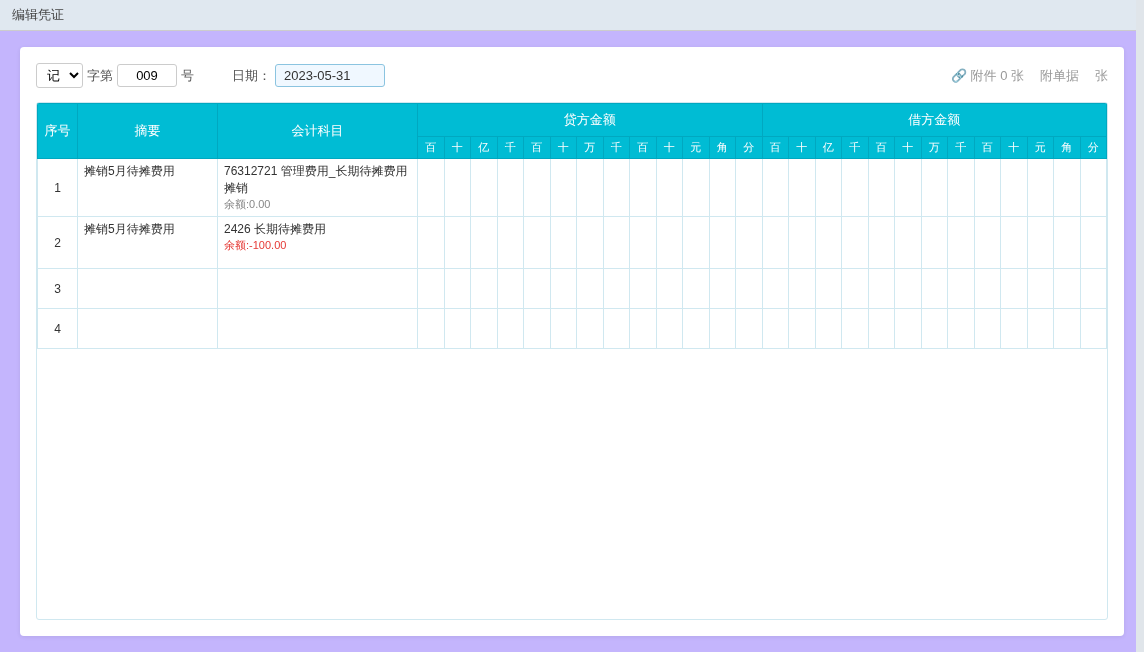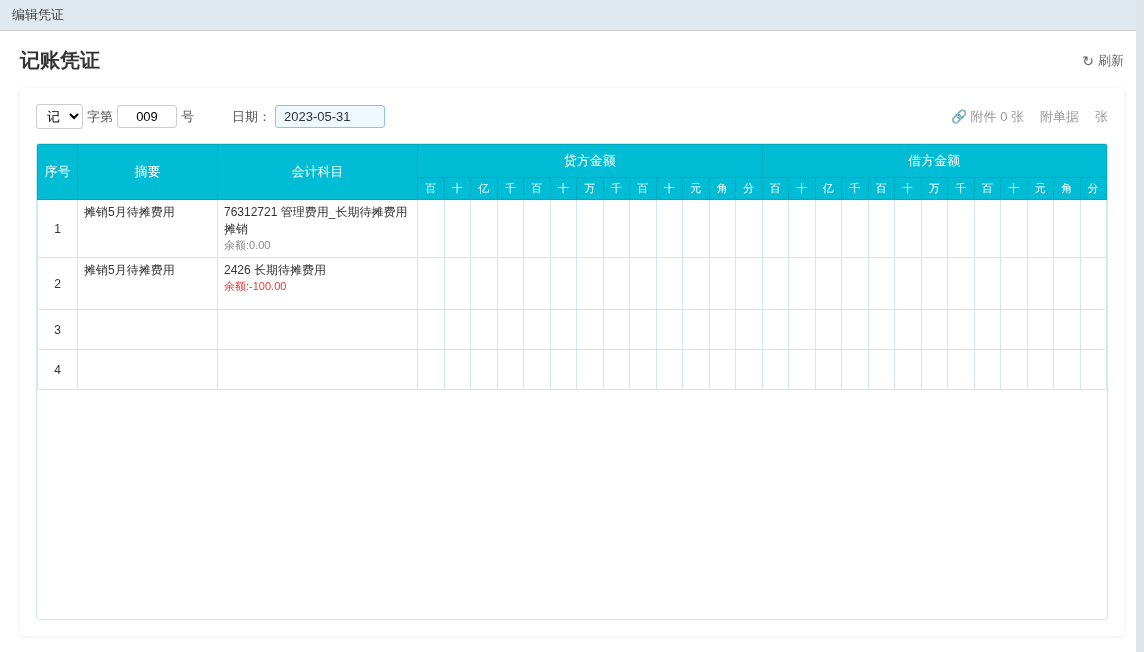--- a/index.html
+++ b/index.html
@@ -9,21 +9,21 @@
       background: #e8edf2;
       width: 1144px;
       height: 652px;
       overflow: hidden;
     }
     .window {
       width: 1144px;
       height: 652px;
       display: flex;
       flex-direction: column;
-      background: #ffffff;
+      background: #c4b5fd;
     }
     .titlebar {
       background: #e0e8f0;
       padding: 6px 12px;
       font-size: 13px;
       color: #444;
       border-bottom: 1px solid #ccc;
       flex-shrink: 0;
     }
     .content-area {
@@ -219,27 +219,20 @@
     }
   </style>
 </head>
 <body>
 
 <div class="window">
   <div class="titlebar">
     <span>编辑凭证</span>
   </div>
   <div class="content-area">
-    <div class="page-header">
-      <span class="page-title">记账凭证</span>
-      <button class="refresh-btn">
-        <span style="font-size:14px;">↻</span>
-        <span>刷新</span>
-      </button>
-    </div>
     <div class="card">
 
       <div class="voucher-meta">
         <div class="meta-group">
           <select class="meta-select">
             <option>记</option>
           </select>
           <span class="meta-label">字第</span>
           <input class="meta-input" type="text" value="009" style="">
           <span class="meta-label">号</span>

